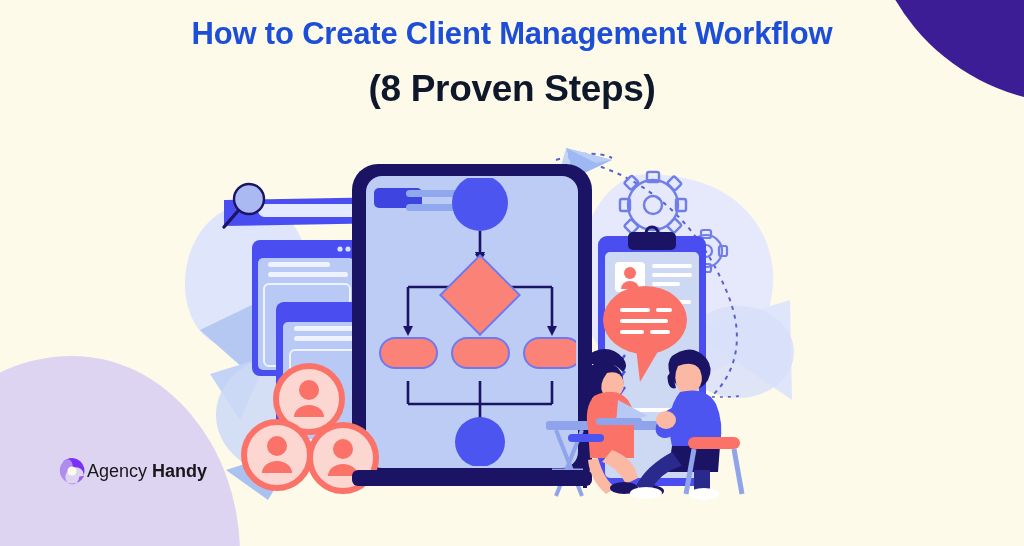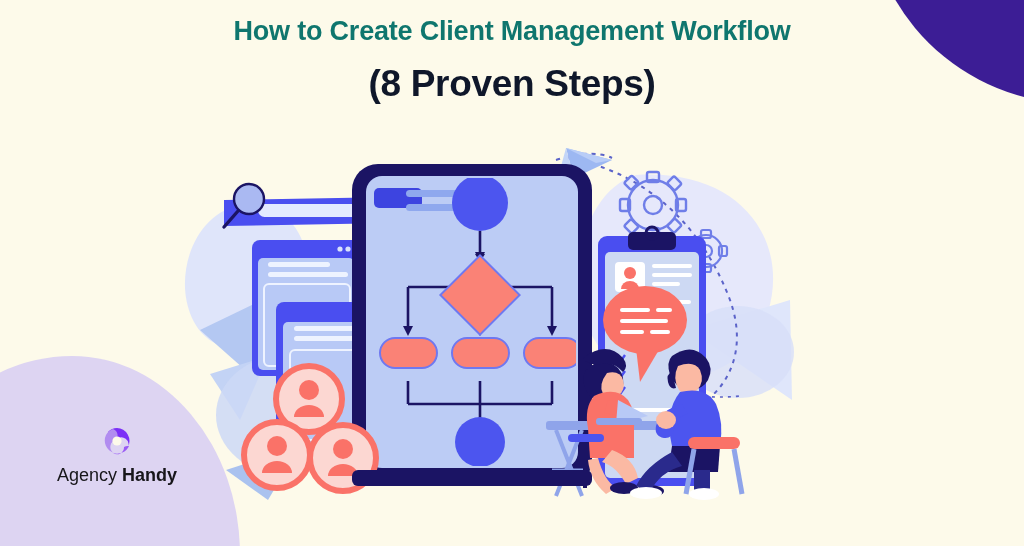--- a/index.html
+++ b/index.html
@@ -31,35 +31,35 @@
     background: #ddd4f2;
     border-radius: 55% 48% 0 0 / 70% 62% 0 0;
   }
 
   
   .title-wrap {
     position: absolute; top: 16px; left: 0; width: 1024px;
     text-align: center;
   }
   .title-main {
-    font-size: 27px; font-weight: bold;
-    color: #0f766e; letter-spacing: -0.2px;
+    font-size: 31px; font-weight: bold;
+    color: #1d4ed8; letter-spacing: -0.2px;
     white-space: nowrap;
   }
   .title-sub {
     margin-top: 16px;
     font-size: 37px; font-weight: bold;
     color: #0f172a; letter-spacing: -0.3px;
     white-space: nowrap;
   }
 
   
   .logo {
     position: absolute; left: 57px; bottom: 60px;
-    display: flex; align-items: center; gap: 9px; flex-direction: column;
+    display: flex; align-items: center; 
   }
   .logo-text { font-size: 18px; color: #17161a; white-space: nowrap; }
   .logo-text b { font-weight: bold; }
   .logo-text .light { font-weight: normal; }
 
   
   #illus { position: absolute; left: 0; top: 0; }
 </style>
 </head>
 <body>

